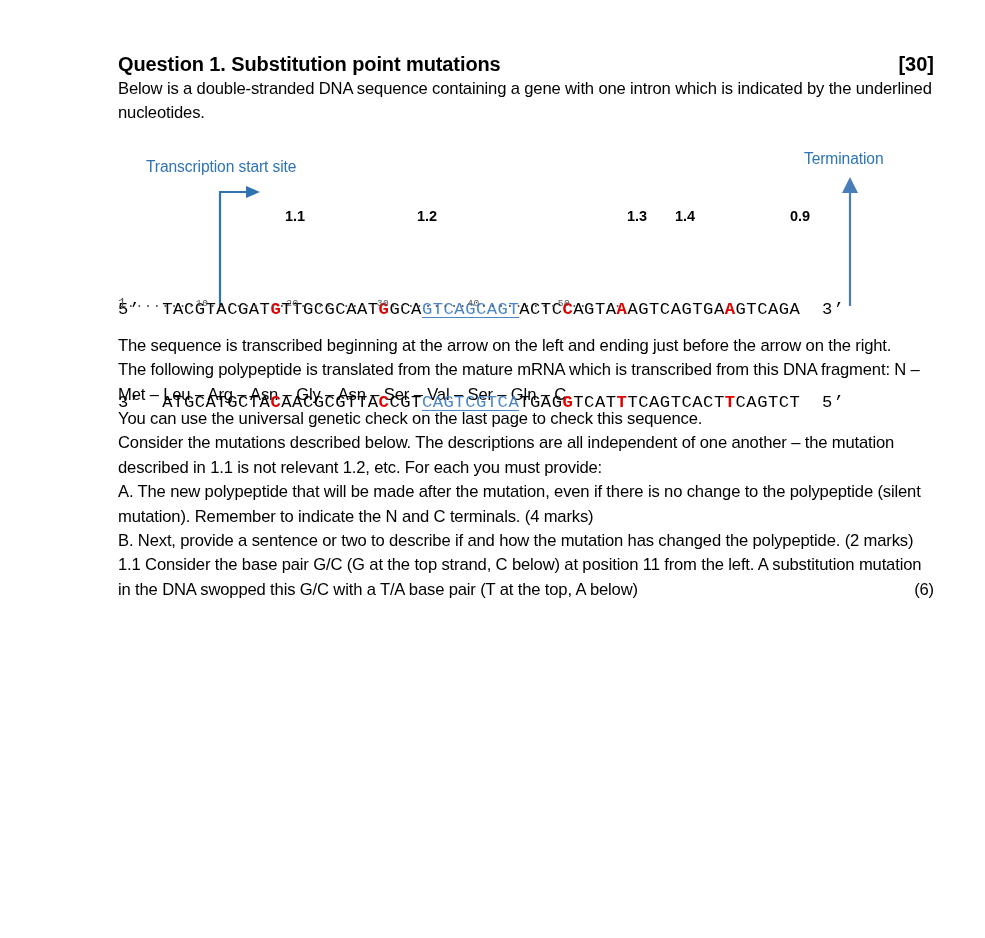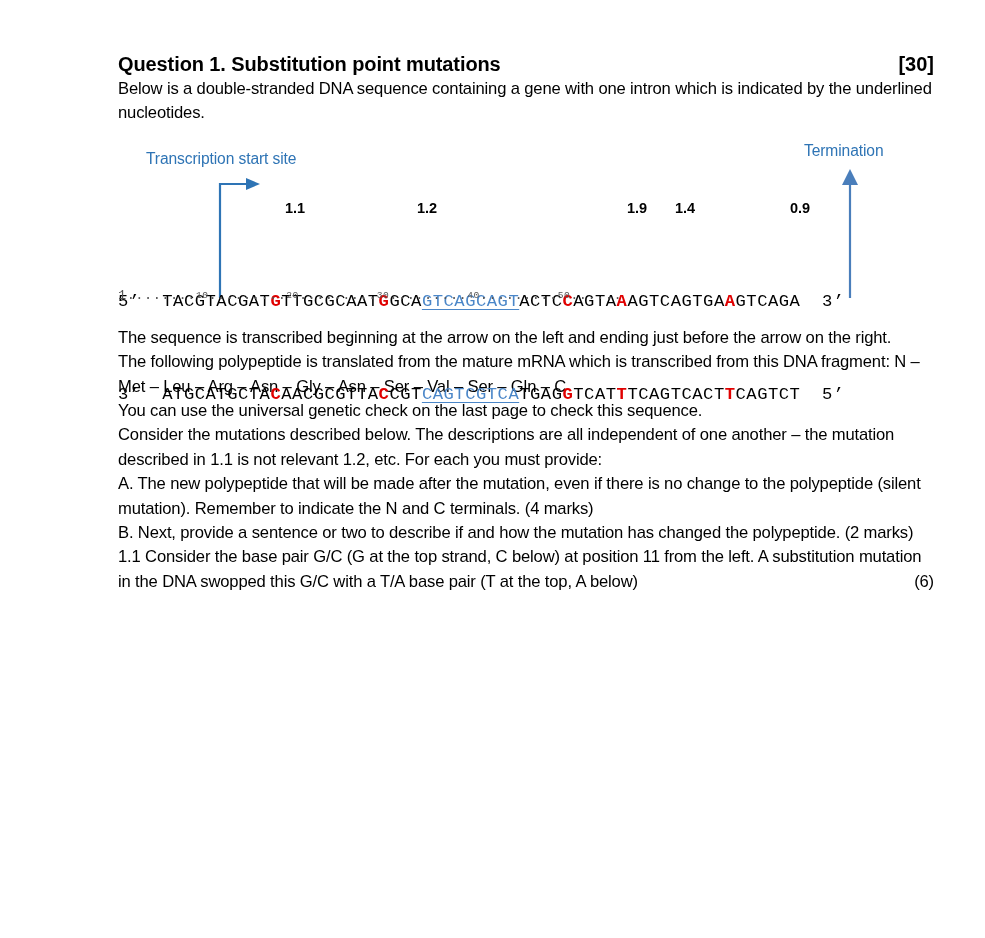--- a/index.html
+++ b/index.html
@@ -57,21 +57,21 @@
   .para-with-marks .trailing-marks {
     position: absolute;
     right: 0;
     bottom: 0;
   }
 
   
   .figure {
     position: relative;
     height: 188px;
-    margin-top: 12px;
+    margin-top: 20px;
   }
 
   
   .annot-label {
     position: absolute;
     font-size: 15.6px;
     color: #2e74b5;
     white-space: nowrap;
     letter-spacing: -0.1px;
   }
@@ -165,21 +165,21 @@
       </svg>
 
       <svg class="arrow-svg" id="term-arrow" width="20" height="130" viewBox="0 0 20 130">
         <path d="M 10 130 L 10 12" fill="none" stroke="#4a7ebb" stroke-width="2.2"></path>
         <path d="M 10 1 L 18 17 L 2 17 Z" fill="#4a7ebb"></path>
       </svg>
 
       <div class="num-row">
         <span style="left:167px">1.1</span>
         <span style="left:299px">1.2</span>
-        <span style="left:509px">1.9</span>
+        <span style="left:509px">1.3</span>
         <span style="left:557px">1.4</span>
         <span style="left:672px">0.9</span>
       </div>
 
       <div class="strand-block">
         <span class="strand-row"><span class="end-label">5’</span>  <span class="seq" id="top-seq"><span>TACGTACGAT</span><b>G</b><span>TTGCGCAAT</span><b>G</b><span>GCA</span><span class="intron">GTCAGCAGT</span><span>ACTC</span><b>C</b><span>AGTA</span><b>A</b><span>AGTCAGTGA</span><b>A</b><span>GTCAGA</span></span>  <span class="end-label">3’</span></span>
         <span class="strand-row"><span class="end-label">3’</span>  <span class="seq" id="bottom-seq"><span>ATGCATGCTA</span><b>C</b><span>AACGCGTTA</span><b>C</b><span>CGT</span><span class="intron">CAGTCGTCA</span><span>TGAG</span><b>G</b><span>TCAT</span><b>T</b><span>TCAGTCACT</span><b>T</b><span>CAGTCT</span></span>  <span class="end-label">5’</span></span>
       </div>
 
       <div class="ruler"><span id="ruler-text"><span>1........</span><span class="tick">10</span><span>.........</span><span class="tick">20</span><span>.........</span><span class="tick">30</span><span>.........</span><span class="tick">40</span><span>.........</span><span class="tick">50</span><span>......</span></span></div>

